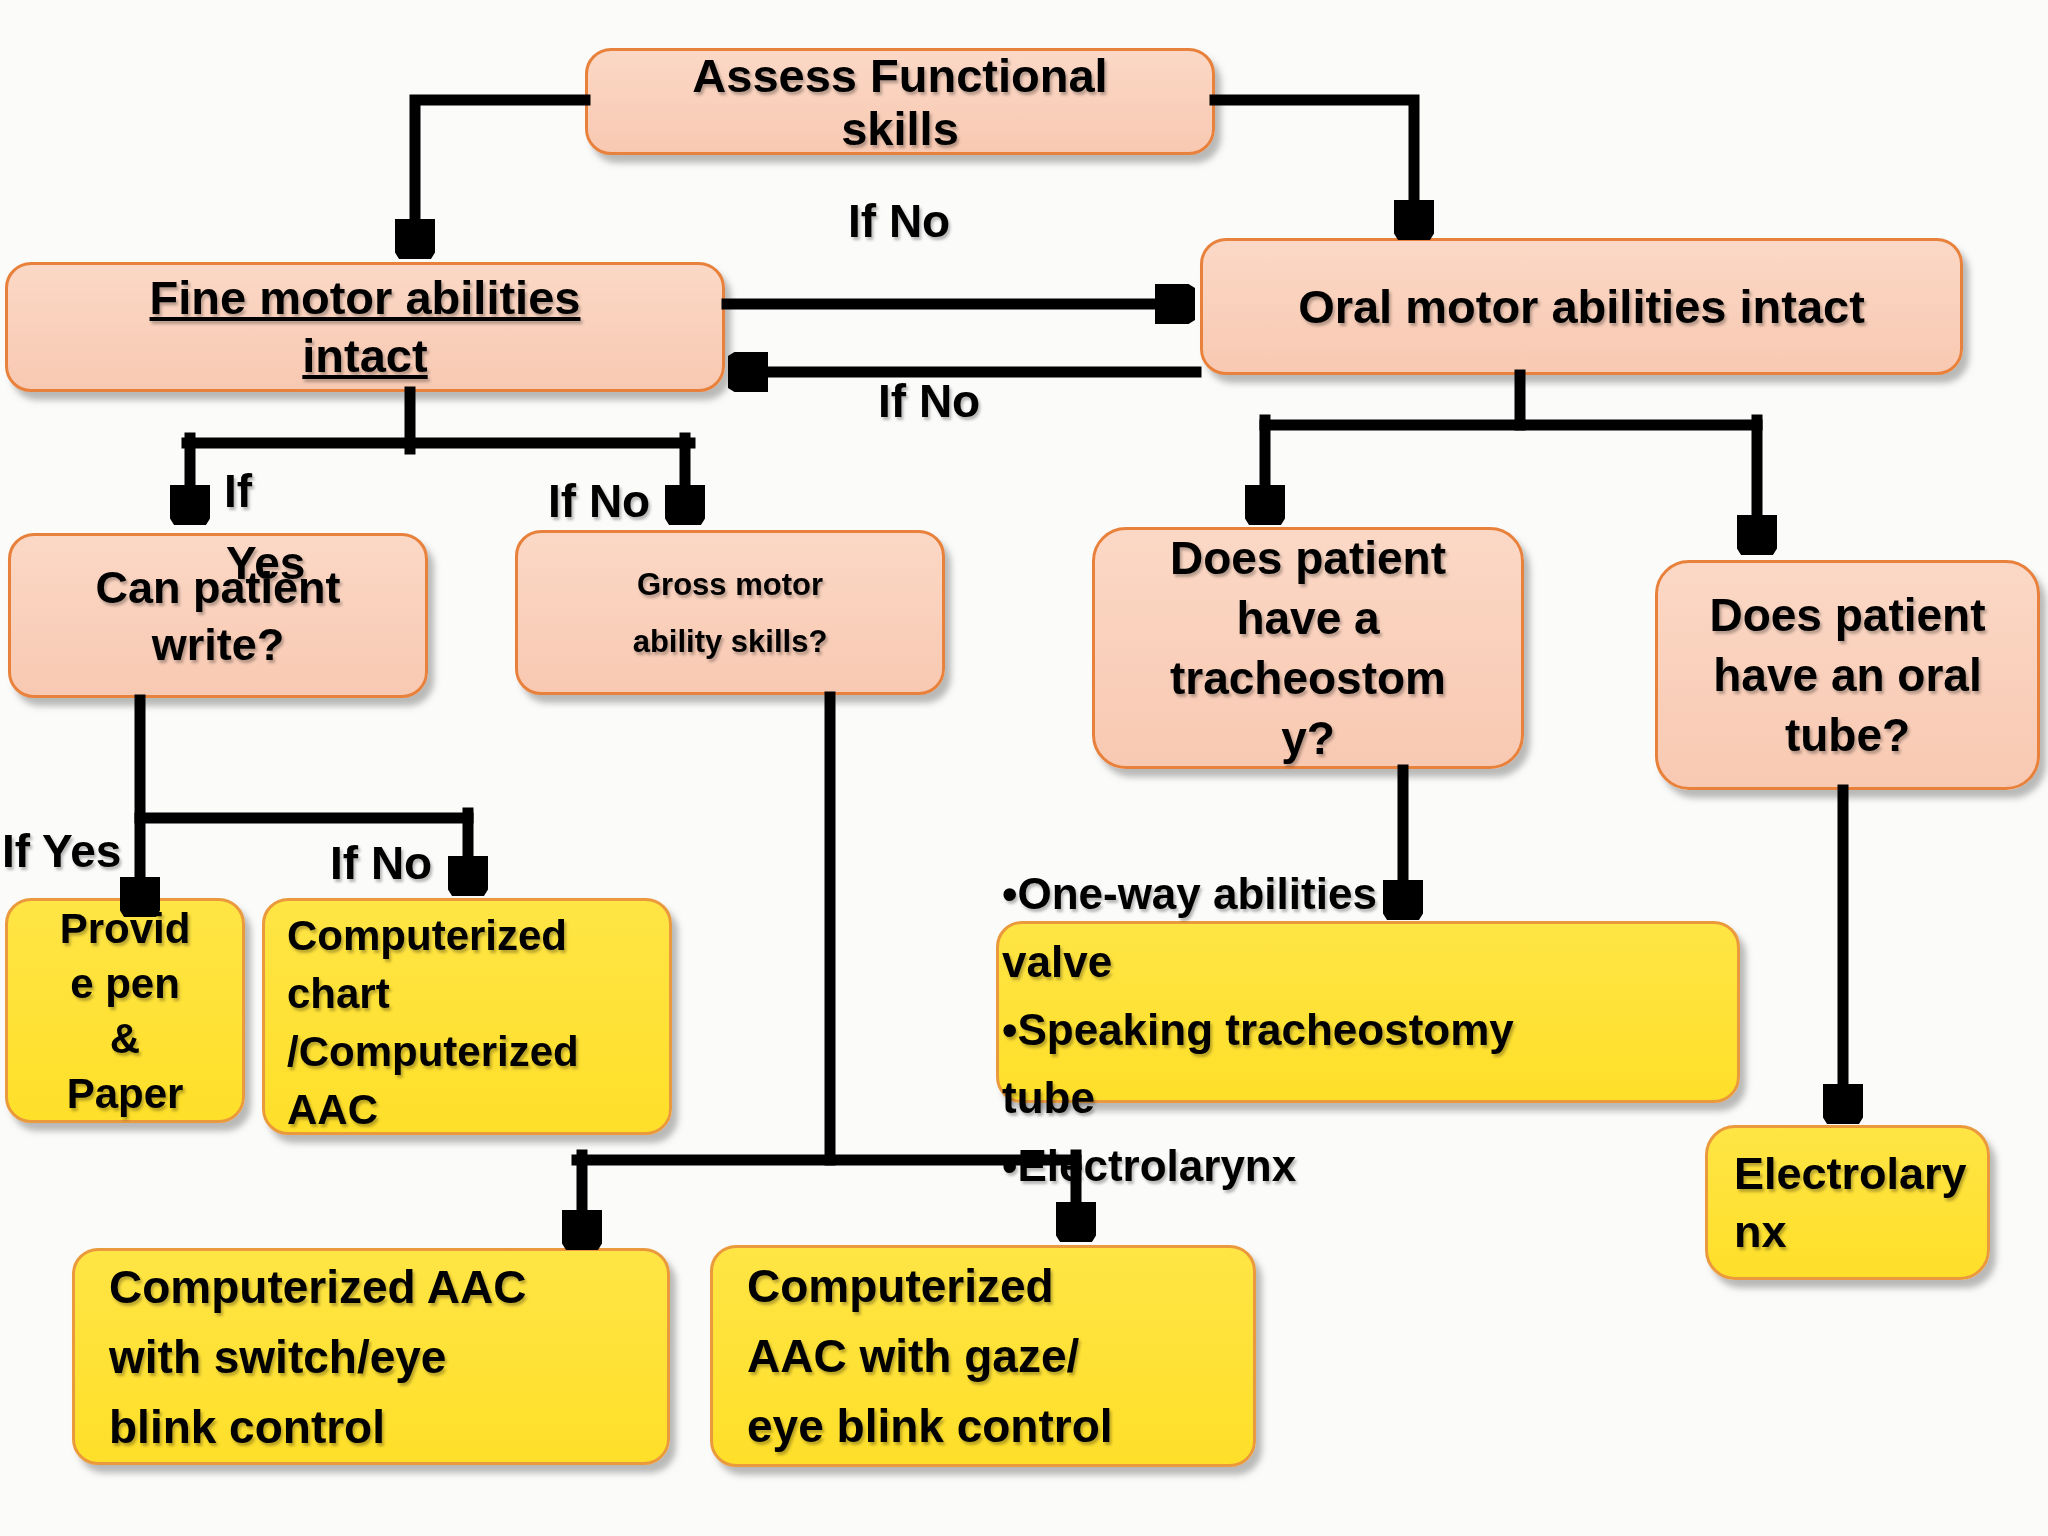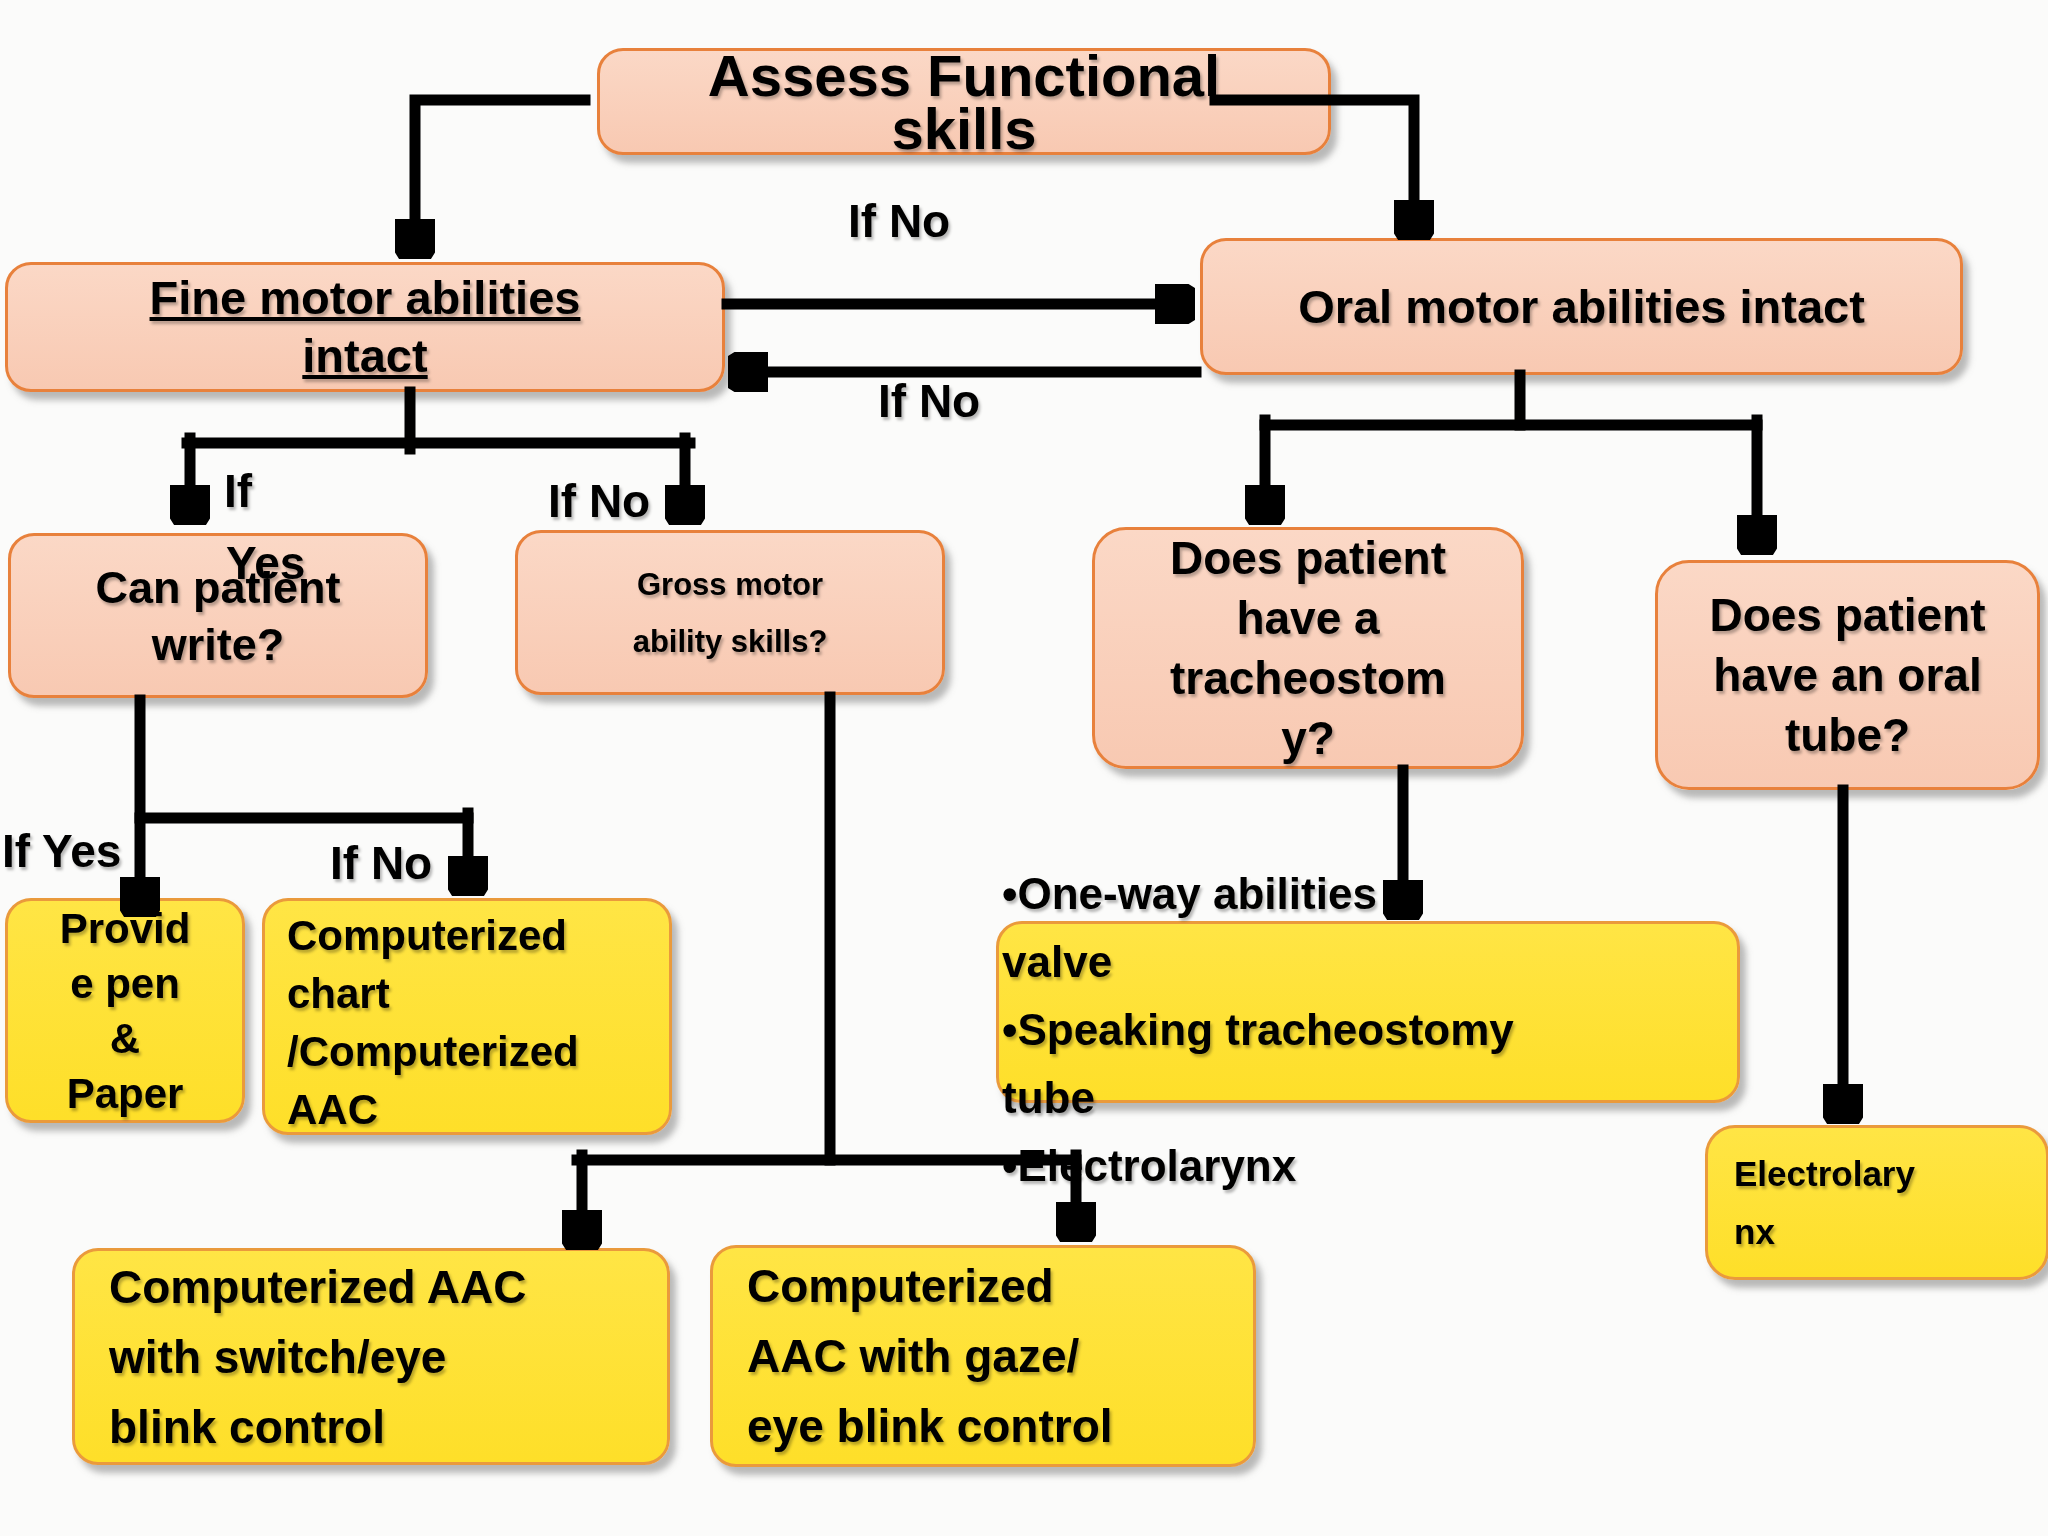--- a/index.html
+++ b/index.html
@@ -24,31 +24,31 @@
     border:3px solid #e8813c;
     box-shadow:6px 8px 6px rgba(120,120,120,0.5);
   }
   .node.yellow{
     background:linear-gradient(180deg,#ffe545 0%,#fedf29 100%);
     border:3px solid #ea9a3c;
     box-shadow:6px 8px 6px rgba(120,120,120,0.5);
   }
   .node.left{align-items:flex-start;text-align:left;}
 
-  #assess          {left:585px;  top:48px;   width:734px; height:107px; font-size:58px; line-height:53px;margin-left:12px;}
+  #assess          {left:585px;  top:48px;   width:630px; height:107px; font-size:47px; line-height:53px;}
   #fine-motor      {left:5px;    top:262px;  width:720px; height:130px; font-size:47px; line-height:58px;text-decoration:underline;}
   #oral-motor      {left:1200px; top:238px;  width:763px; height:137px; font-size:47px; line-height:54px;}
   #can-write       {left:8px;    top:533px;  width:420px; height:165px; font-size:45px; line-height:57px;}
   #gross-motor     {left:515px;  top:530px;  width:430px; height:165px; font-size:31px; line-height:57px;}
   #tracheostomy    {left:1092px; top:527px;  width:432px; height:242px; font-size:46px; line-height:60px; border-radius:34px;}
   #oral-tube       {left:1655px; top:560px;  width:385px; height:230px; font-size:46px; line-height:60px; border-radius:34px;}
   #provide-pen     {left:5px;    top:898px;  width:240px; height:225px; font-size:42px; line-height:55px;}
   #comm-chart      {left:262px;  top:898px;  width:410px; height:237px; font-size:42px; line-height:58px; padding-left:22px; justify-content:flex-start; padding-top:6px;}
   #tracheostomy-options-box{left:996px; top:921px; width:744px; height:182px;}
-  #electrolarynx   {left:1705px; top:1125px; width:344px; height:155px; font-size:35px; line-height:58px; padding-left:26px; border-radius:30px;}
+  #electrolarynx   {left:1705px; top:1125px; width:285px; height:155px; font-size:45px; line-height:58px; padding-left:26px; border-radius:30px;}
   #comp-aac-switch {left:72px;   top:1248px; width:598px; height:217px; font-size:46px; line-height:70px; padding-left:34px;}
   #comp-aac-gaze   {left:710px;  top:1245px; width:546px; height:222px; font-size:46px; line-height:70px; padding-left:34px;}
 
   
   .overlay-text{
     position:absolute;left:1002px;top:860px;z-index:5;
     font-size:44px;line-height:68px;text-align:left;
     text-shadow:2px 3px 3px rgba(0,0,0,0.28);
   }
   .overlay-text .ln{display:block;white-space:nowrap;}

